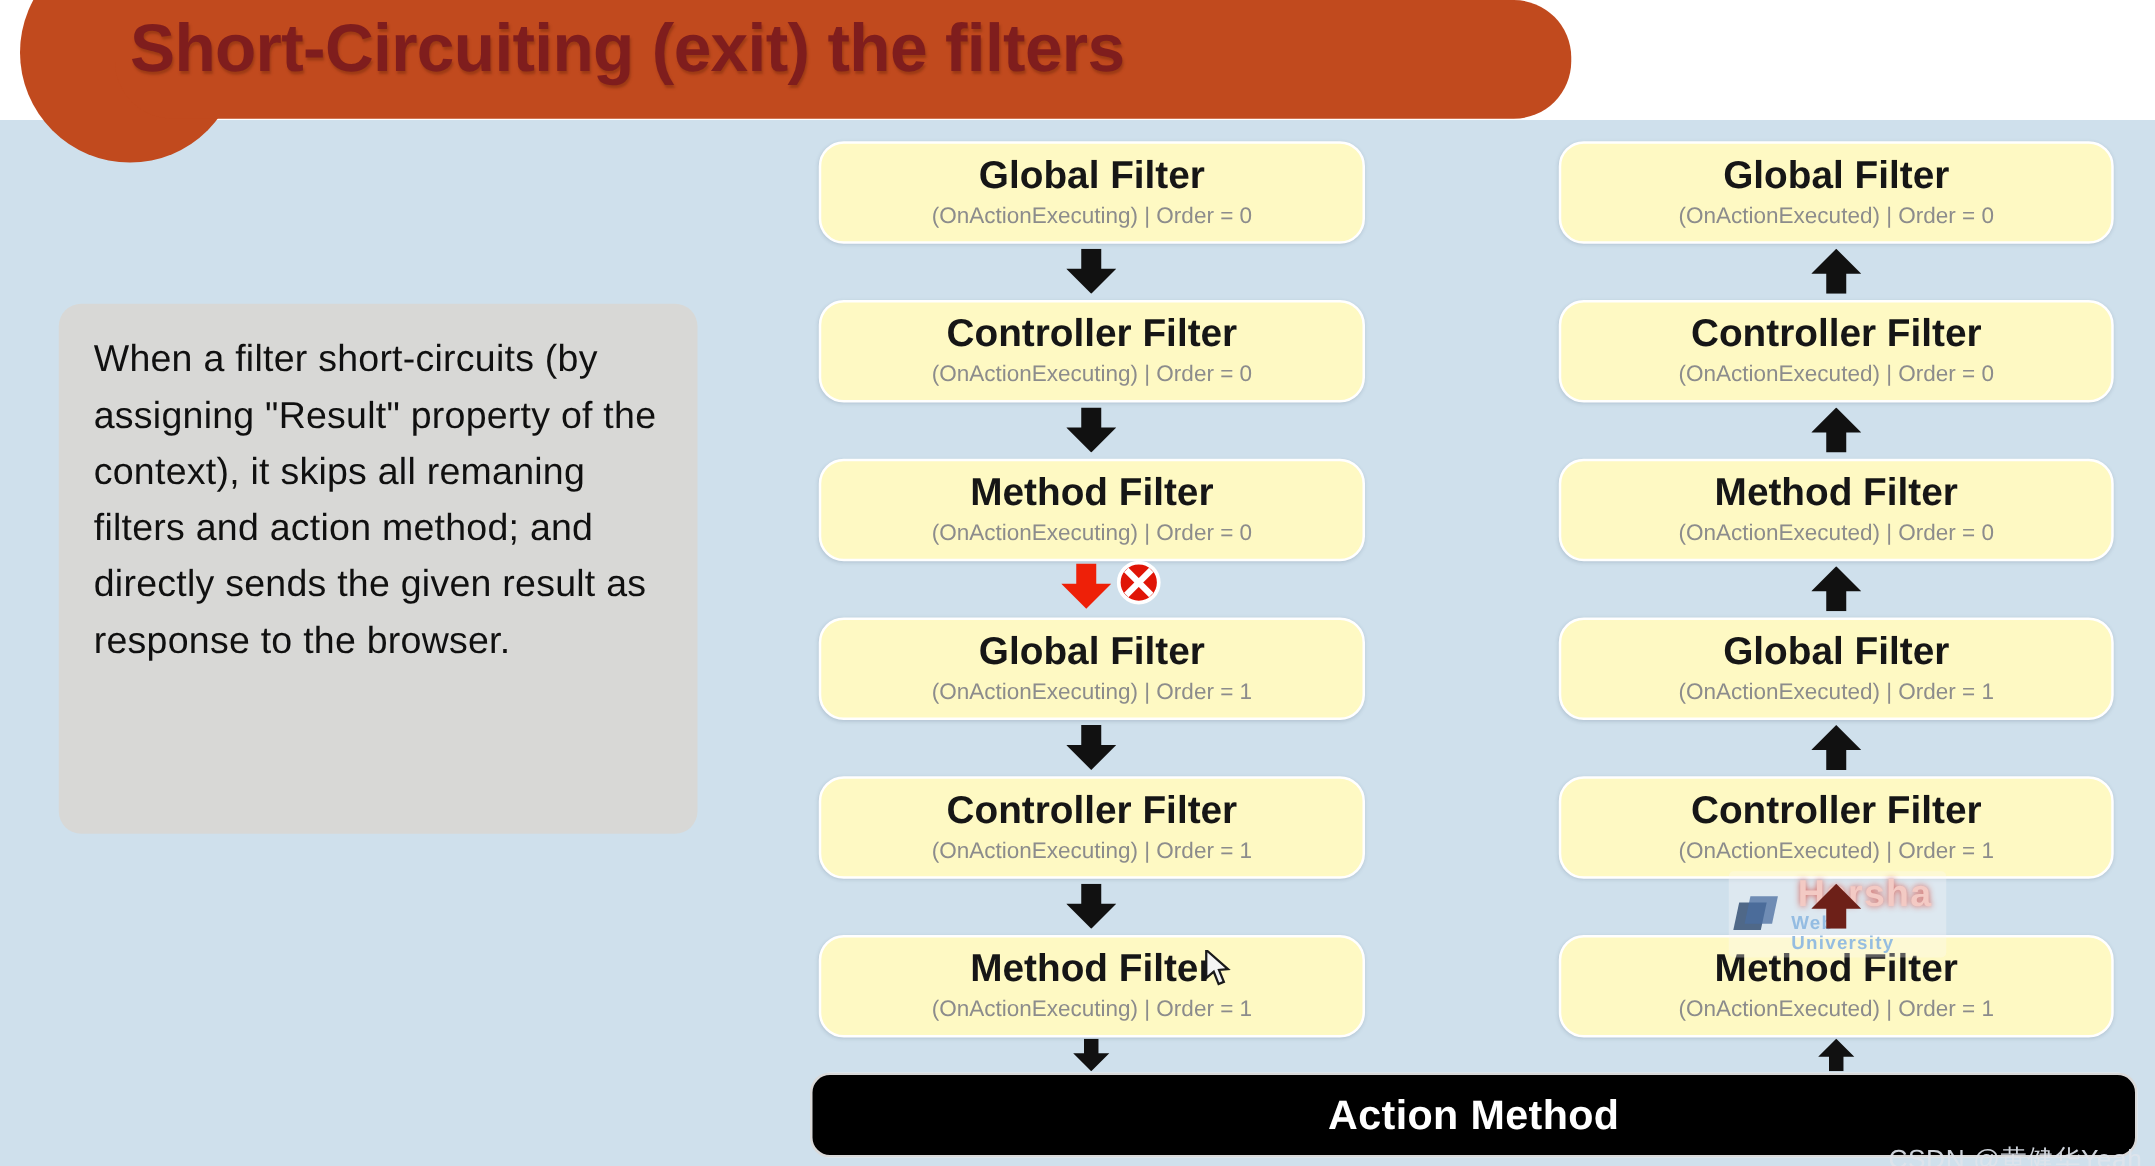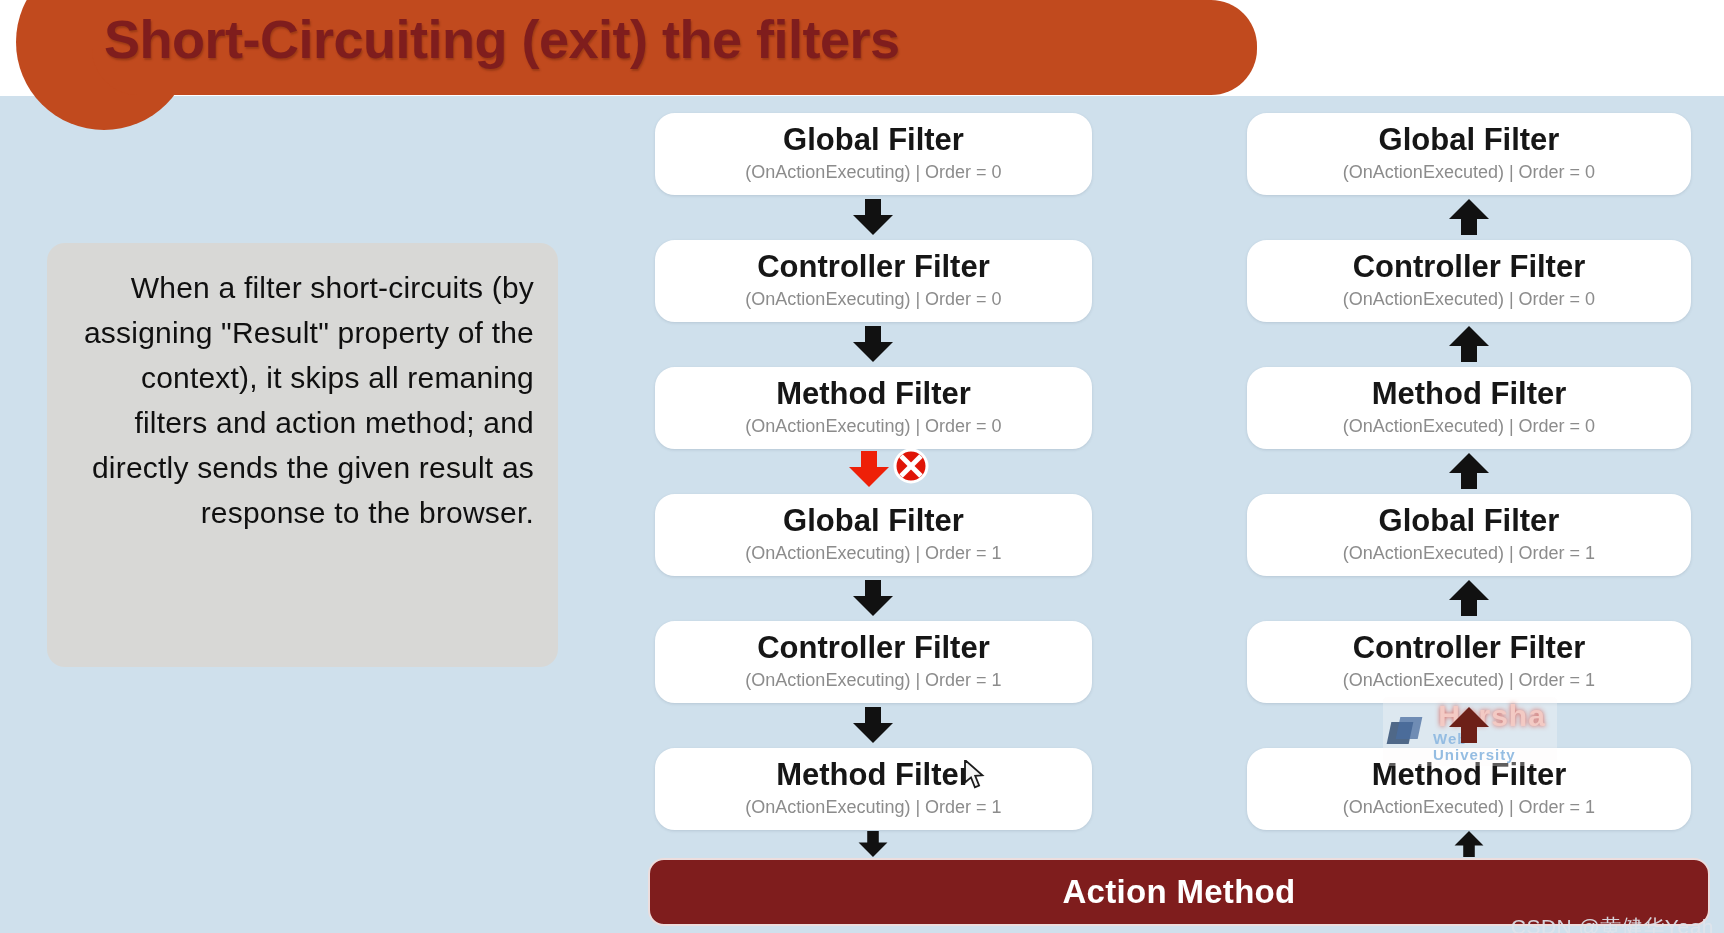--- a/index.html
+++ b/index.html
@@ -19,48 +19,48 @@
   }
   .page-title{
     position:absolute;left:76px;top:8px;z-index:3;color:#7f1d1d;
     font-size:54px;font-weight:700;letter-spacing:-.5px;
     text-shadow:1px 2px 2px rgba(90,30,5,.35);white-space:nowrap;margin-left:28px;
   }
   
   .desc-box{
     position:absolute;left:47px;top:243px;width:511px;height:424px;
     background:#d8d8d6;border-radius:18px;box-sizing:border-box;
-    padding:22px 24px 16px 28px;z-index:1;text-align:right;
+    padding:22px 24px 16px 28px;z-index:1;
   }
   .desc-text{
     font-size:30px;line-height:45px;color:#101010;font-weight:500;letter-spacing:.2px;
   }
   
   .fbox{
-    position:absolute;height:82px;background:#ffffff;border:2px solid #ffffff;
+    position:absolute;height:82px;background:#fef9c3;border:2px solid #ffffff;
     border-radius:20px;box-sizing:border-box;display:flex;flex-direction:column;
     align-items:center;justify-content:center;z-index:1;
     box-shadow:0 1px 3px rgba(70,90,110,.18);
   }
   .fbox .ftitle{font-size:31px;font-weight:700;color:#161616;line-height:36px;}
   .fbox .fsub{font-size:18px;font-weight:500;color:#8c8c8c;line-height:28px;}
   .col-mid{left:655px;width:437px;}
   .col-right{left:1247px;width:444px;}
   .row0{top:113px;} .row1{top:240px;} .row2{top:367px;}
   .row3{top:494px;} .row4{top:621px;} .row5{top:748px;}
   
   .arrow{position:absolute;width:40px;z-index:2;}
   .amid{left:853px;} .aright{left:1449px;}
   .g0{top:199px;} .g1{top:326px;} .g2{top:450px;} .g3{top:580px;} .g4{top:707px;} .g5{top:831px;}
   
   .noentry{position:absolute;left:893px;top:448px;width:36px;height:36px;z-index:3;}
   
   .action-bar{
     position:absolute;left:648px;top:858px;width:1062px;height:68px;
-    background:#7f1d1d;border:2px solid rgba(255,255,255,.85);border-radius:16px;
+    background:#000000;border:2px solid rgba(255,255,255,.85);border-radius:16px;
     box-sizing:border-box;display:flex;align-items:center;justify-content:center;z-index:1;
   }
   .action-bar span{color:#ffffff;font-size:33px;font-weight:700;letter-spacing:.3px;}
   
   .harsha{
     position:absolute;left:1383px;top:697px;width:174px;height:69px;z-index:4;
     background:rgba(252,250,250,.32);border-radius:4px;
     display:flex;align-items:center;padding:2px 6px;box-sizing:border-box;gap:8px;
   }
   .harsha-logo{position:relative;width:36px;height:36px;flex:0 0 auto;}

